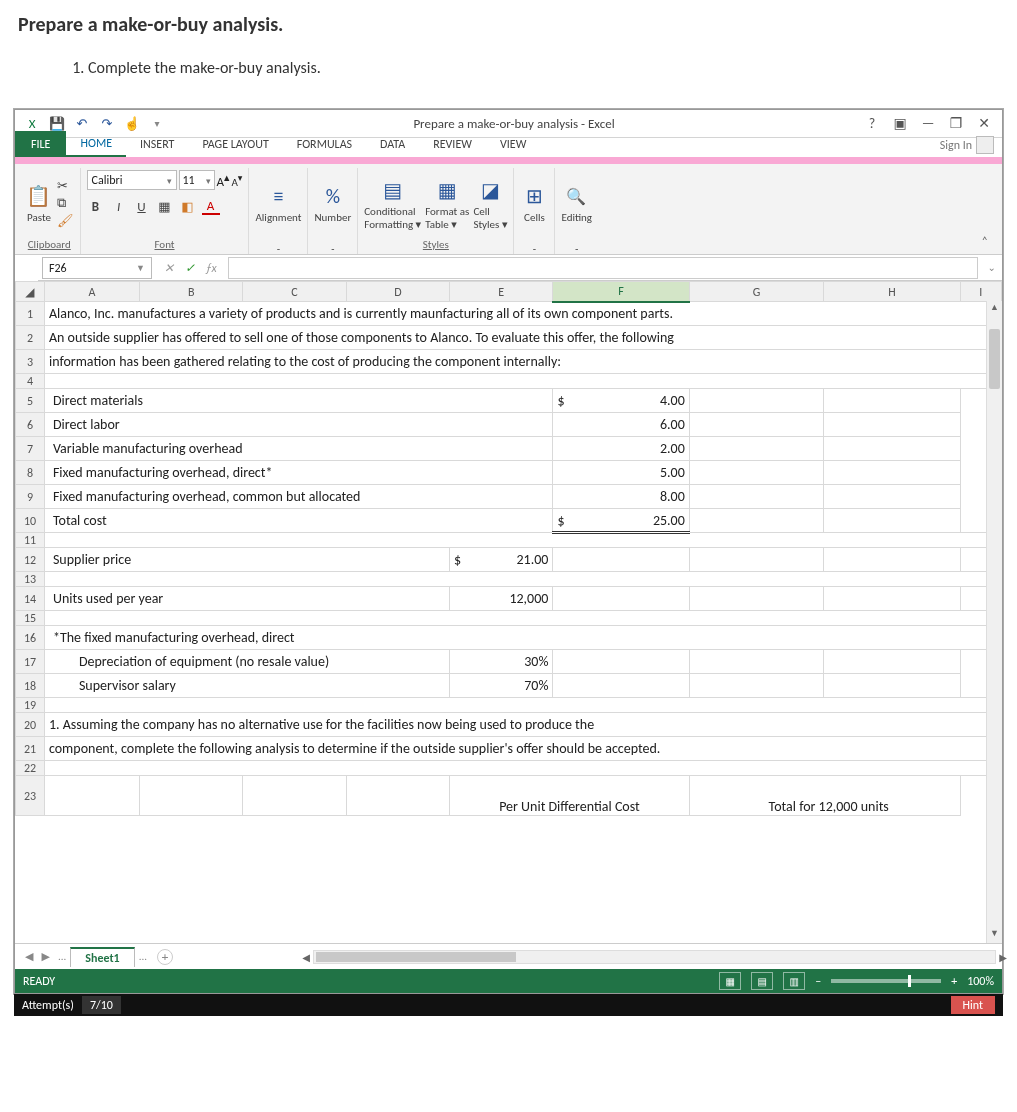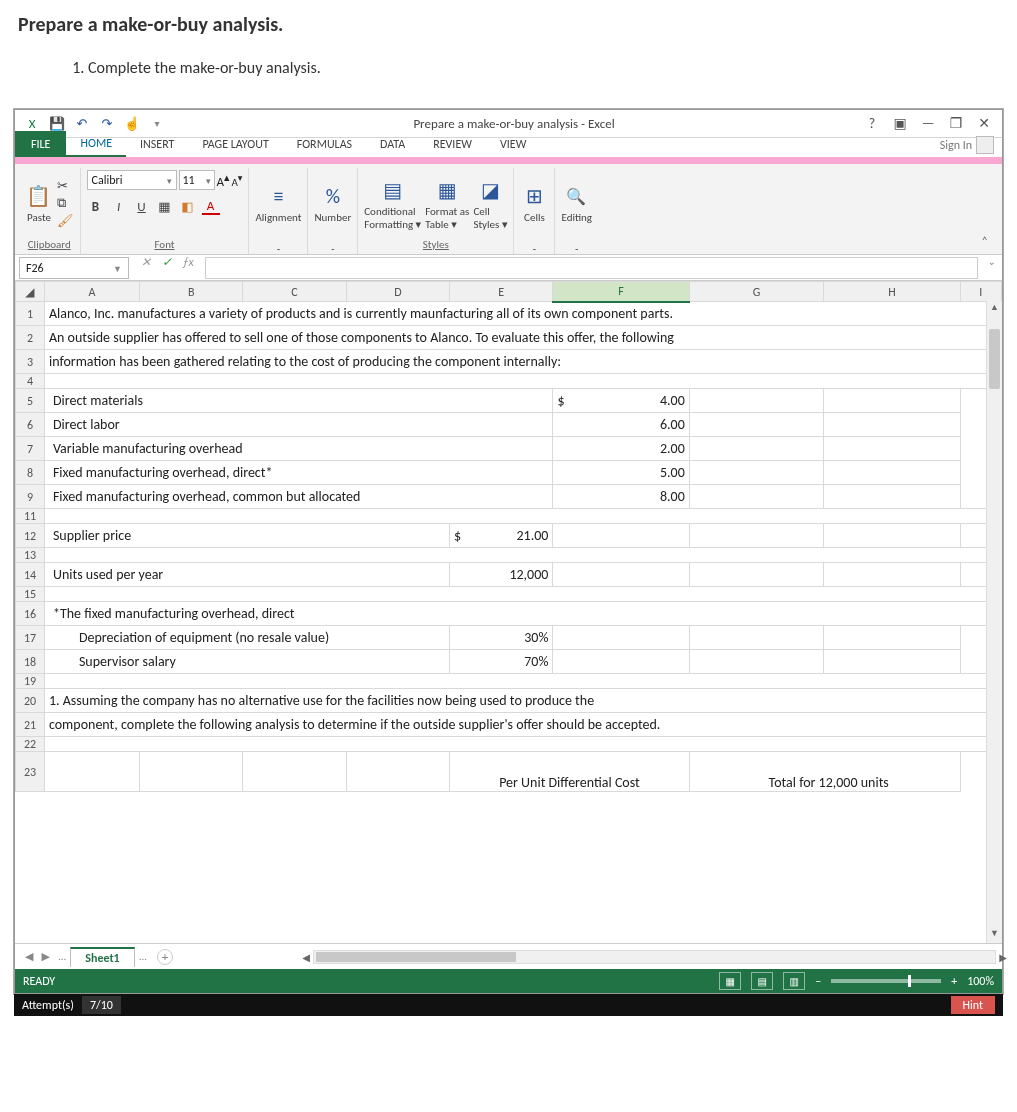--- a/index.html
+++ b/index.html
@@ -31,21 +31,21 @@
 .rgroup-label { font-size:11px; color:#666; padding-top:2px;text-decoration:underline; }
 .rv { display:flex; flex-direction:column; align-items:center; gap:1px; font-size:11px; color:#444; }
 .rv .icon { font-size:20px; width:28px; height:28px; display:flex; align-items:center; justify-content:center; color:#2b579a; }
 .fontbox { display:flex; gap:2px; align-items:center; }
 .fontname { width:90px; height:20px; border:1px solid #bbb; background:#fff; font-size:12px; padding:0 4px; display:flex;align-items:center;justify-content:space-between; }
 .fontsize { width:36px; height:20px; border:1px solid #bbb; background:#fff; font-size:12px; padding:0 3px; display:flex;align-items:center;justify-content:space-between; }
 .fontrow2 { display:flex; gap:5px; margin-top:4px; align-items:center; color:#444; font-size:13px;}
 .fontrow2 span { width:18px; text-align:center; }
 .collapse-ribbon { margin-left:auto; padding:6px 10px; color:#666; align-self:flex-end; font-size:12px;}
 
-.formula-bar { display:flex; border-bottom:1px solid #ccc; height:26px; background:#fff; }
+.formula-bar { display:flex; align-items:center; border-bottom:1px solid #ccc; height:26px; background:#fff;margin-left:23px; }
 .namebox { width:110px; height:22px; border:1px solid #bbb; margin:2px 4px; padding:0 6px; font-size:12px; display:flex;align-items:center;justify-content:space-between; }
 .fb-buttons { display:flex; gap:3px; padding:0 4px; color:#999; font-size:12px;}
 .fb-buttons span { width:18px; text-align:center; font-style:italic;}
 .fxbox { flex:1; height:22px; border:1px solid #ccc; margin:2px 4px; }
 
 .grid-wrapper { position:relative; height:662px; overflow:hidden; background:#fff; }
 table.sheet { border-collapse:collapse; width:100%; table-layout:fixed; }
 .sheet th, .sheet td { border:1px solid #d9d9d9; height:24px; font-size:14px; font-family: Calibri, sans-serif; padding:0 4px; white-space:nowrap; overflow:hidden; }
 .sheet thead th { background:#f0f0f0; color:#555; font-weight:normal; text-align:center; height:20px; font-size:12px; }
 .sheet thead th.sel { background:#d3e5c7; color:#217346; border-bottom:2px solid #217346;}
@@ -313,20 +313,27 @@
             <td></td>
             <td></td>
           </tr>
         <tr>
             <th>9</th>
             <td colspan="5"><span style="padding-left:4px">Fixed manufacturing overhead, common but allocated</span></td>
             <td class="r">8.00</td>
             <td></td>
             <td></td>
           </tr>
+        <tr>
+            <th>10</th>
+            <td colspan="5"><span style="padding-left:4px">Total cost</span></td>
+            <td class="r total-cell"><span style="float:left">$</span><span>25.00</span></td>
+            <td></td>
+            <td></td>
+          </tr>
         <tr class="narrow">
             <th>11</th>
             <td colspan="9"></td>
           </tr>
         <tr>
             <th>12</th>
             <td colspan="4"><span style="padding-left:4px">Supplier price</span></td>
             <td class="r"><span style="float:left">$</span><span>21.00</span></td>
             <td></td>
             <td></td>

